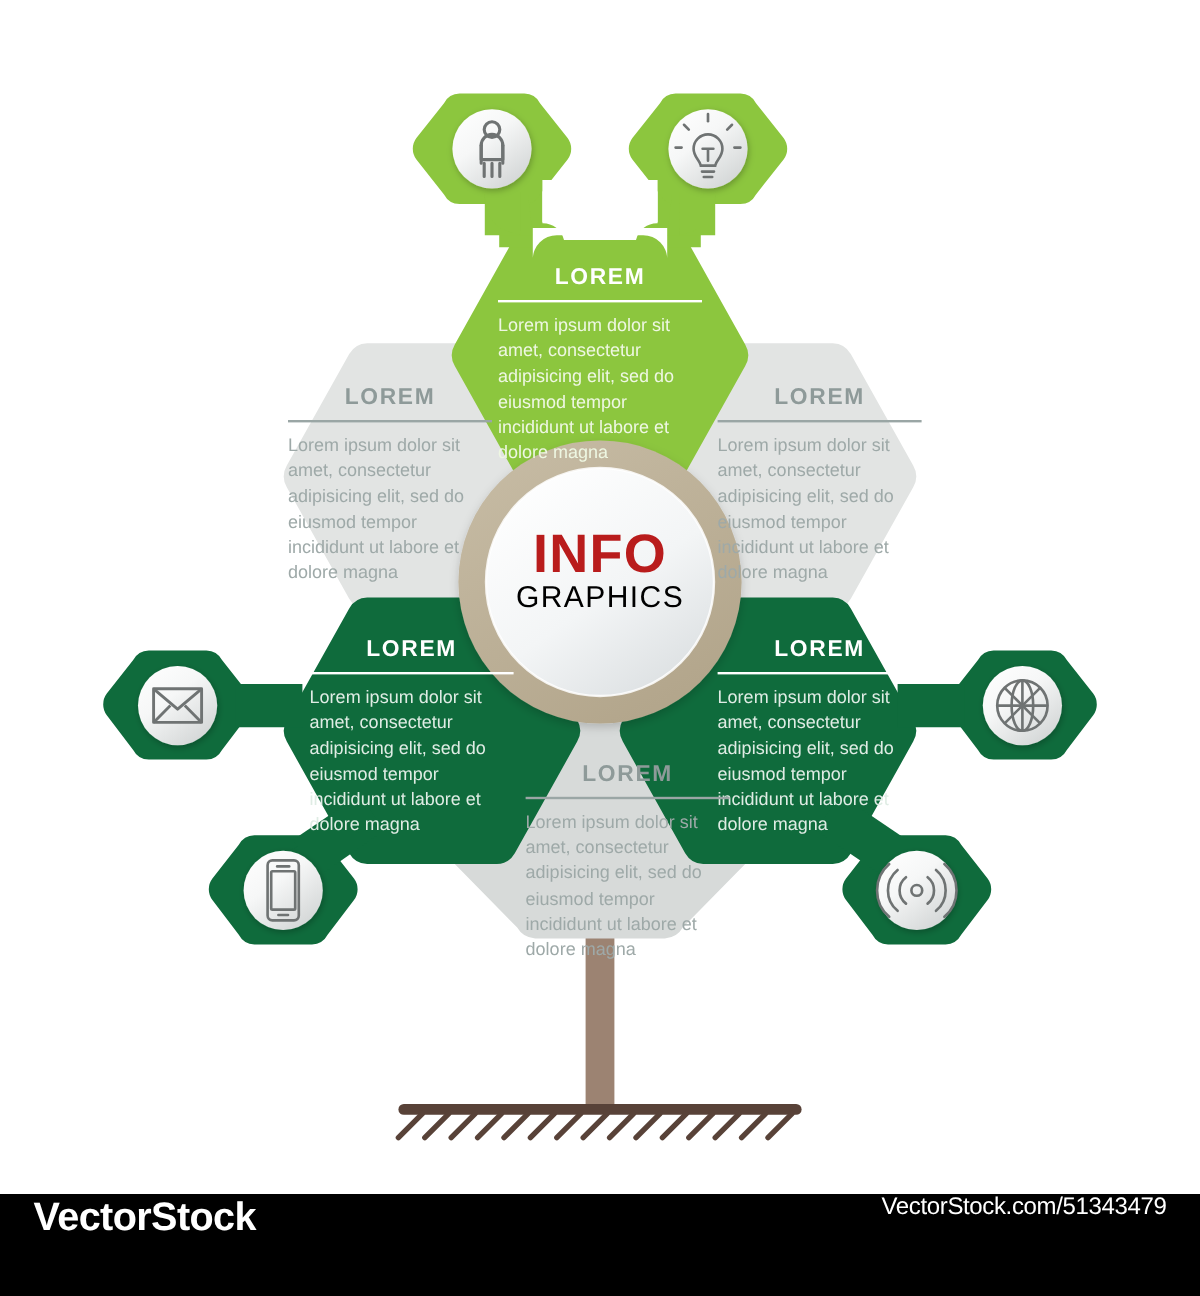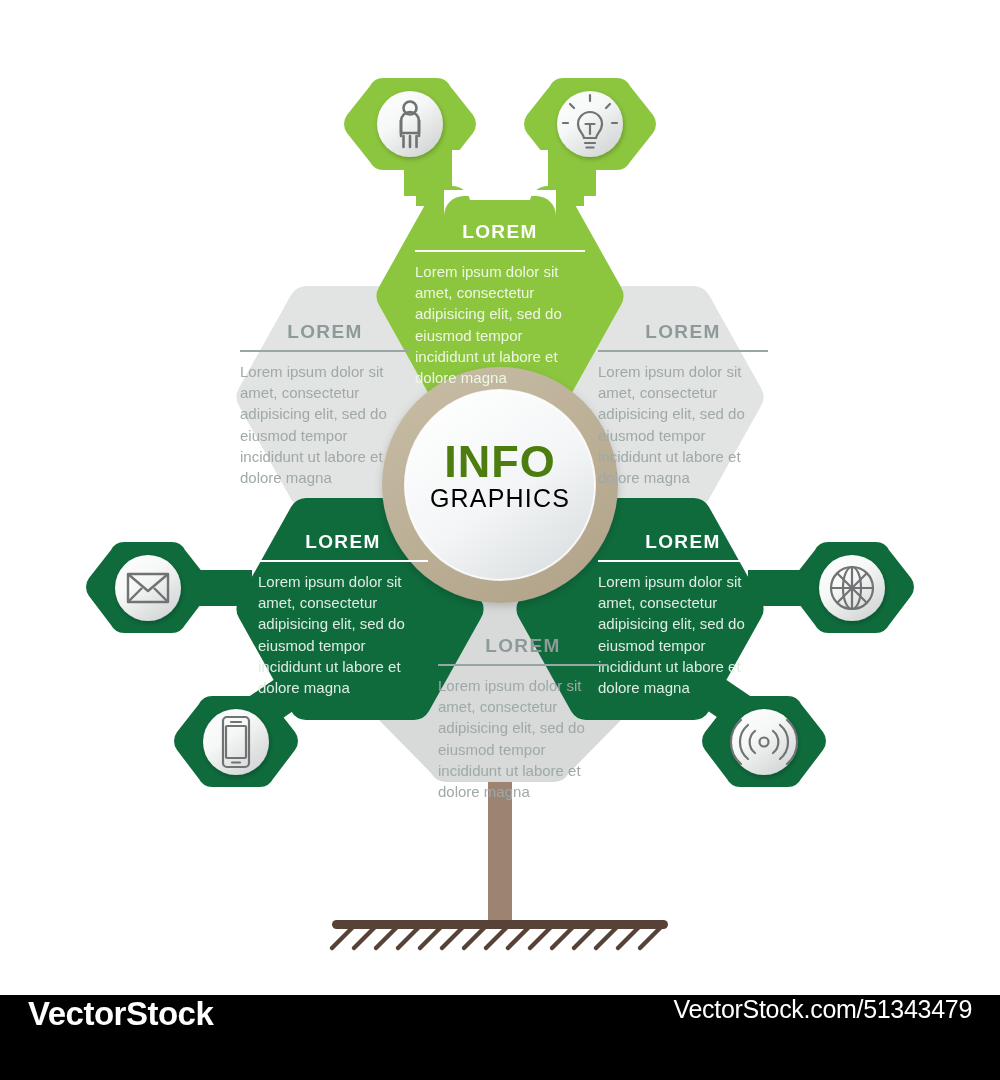--- a/index.html
+++ b/index.html
@@ -72,21 +72,21 @@
     position: absolute;
     left: 405px; top: 440px;
     width: 190px;
     text-align: center;
     pointer-events: none;
   }
   #center-text .info {
     font-size: 45px;
     font-weight: bold;
     letter-spacing: 1px;
-    color: #4d7c0f;
+    color: #b91c1c;
     line-height: 0.98;
     text-align: center;
   }
   #center-text .graphics {
     font-size: 25px;
     letter-spacing: 1.2px;
     color: #000000;
     line-height: 1.05;
     margin-top: 1px;
   }
@@ -104,21 +104,21 @@
     padding: 0 28px;
   }
   #footer .brand {
     color: #ffffff;
     font-size: 33px;
     font-weight: bold;
     letter-spacing: -0.5px;
   }
   #footer .url {
     color: #ffffff;
-    font-size: 25px;
+    font-size: 20px;
     letter-spacing: -0.3px;
   }
 </style>
 </head>
 <body>
 
 <div id="stage">
 
   <svg id="art" viewBox="0 0 1000 995">
     <defs>

